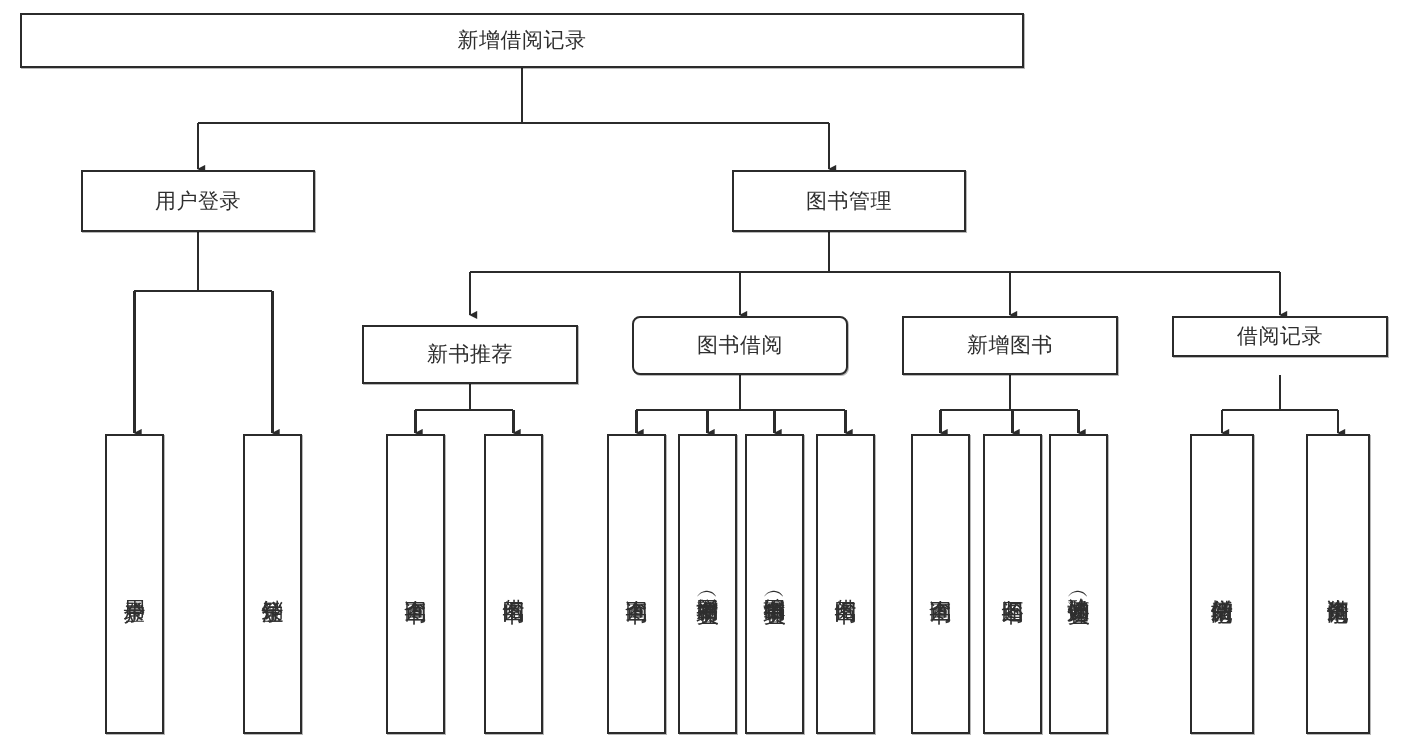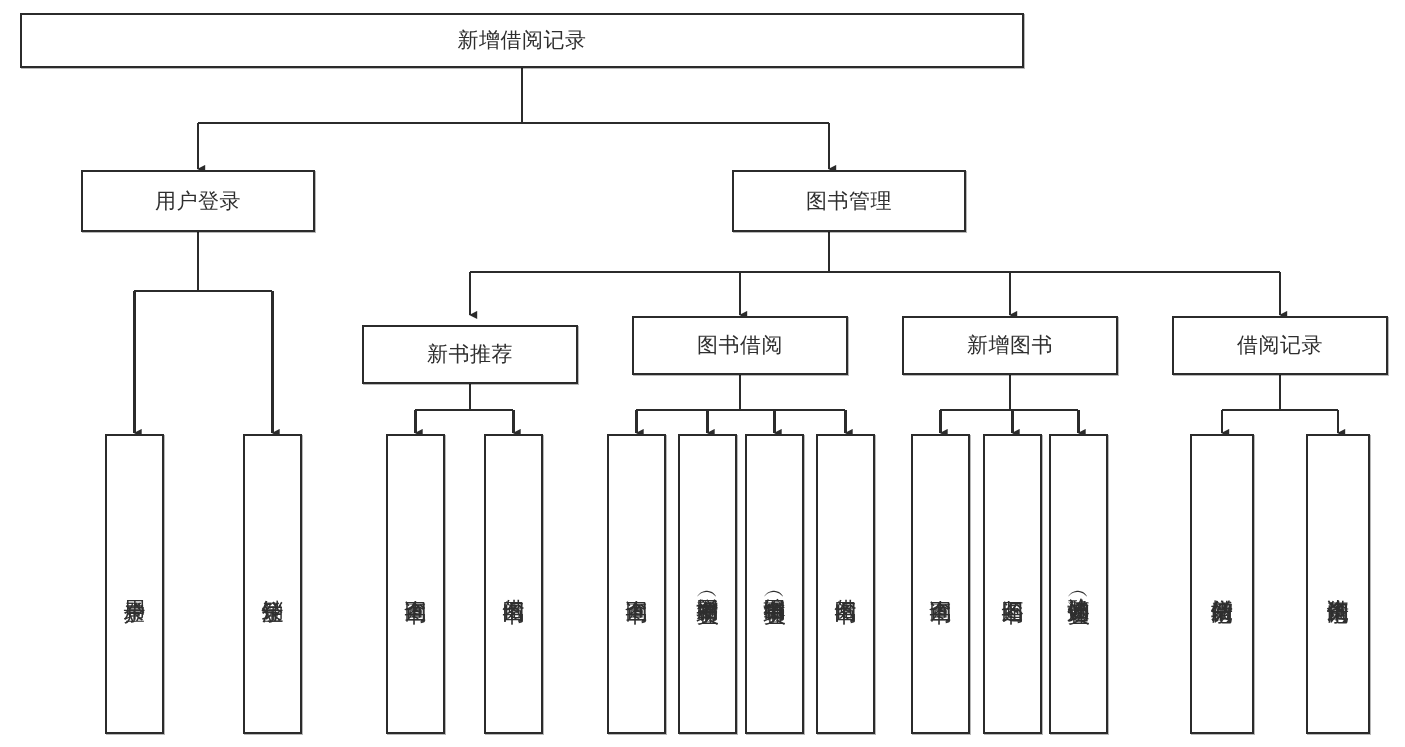--- a/index.html
+++ b/index.html
@@ -102,27 +102,27 @@
   <div class="node-box horizontal" style="left: 81px; top: 170px; width: 234px; height: 62px;">
     <span class="node-label">用户登录</span>
   </div>
   <div class="node-box horizontal" style="left: 712px; top: 170px; width: 234px; height: 62px; margin-left: 20px;">
     <span class="node-label">图书管理</span>
   </div>
 
   <div class="node-box horizontal" style="left: 362px; top: 316px; width: 216px; height: 59px; margin-top: 9px;">
     <span class="node-label">新书推荐</span>
   </div>
-  <div class="node-box horizontal" style="left: 632px; top: 316px; width: 216px; height: 59px;">
+  <div class="node-box horizontal" style="left: 632px; top: 316px; width: 216px; height: 59px; border-radius: 8px;">
     <span class="node-label">图书借阅</span>
   </div>
   <div class="node-box horizontal" style="left: 902px; top: 316px; width: 216px; height: 59px;">
     <span class="node-label">新增图书</span>
   </div>
-  <div class="node-box horizontal" style="left: 1172px; top: 316px; width: 216px; height: 59px;">
+  <div class="node-box horizontal" style="left: 1172px; top: 316px; width: 216px; height: 41px;">
     <span class="node-label">借阅记录</span>
   </div>
 
   <div class="node-box vertical" style="left: 105px; top: 434px; width: 59px; height: 300px;">
     <span class="node-label">用户登录</span>
   </div>
   <div class="node-box vertical" style="left: 243px; top: 434px; width: 59px; height: 300px;">
     <span class="node-label">注销登录</span>
   </div>
 

